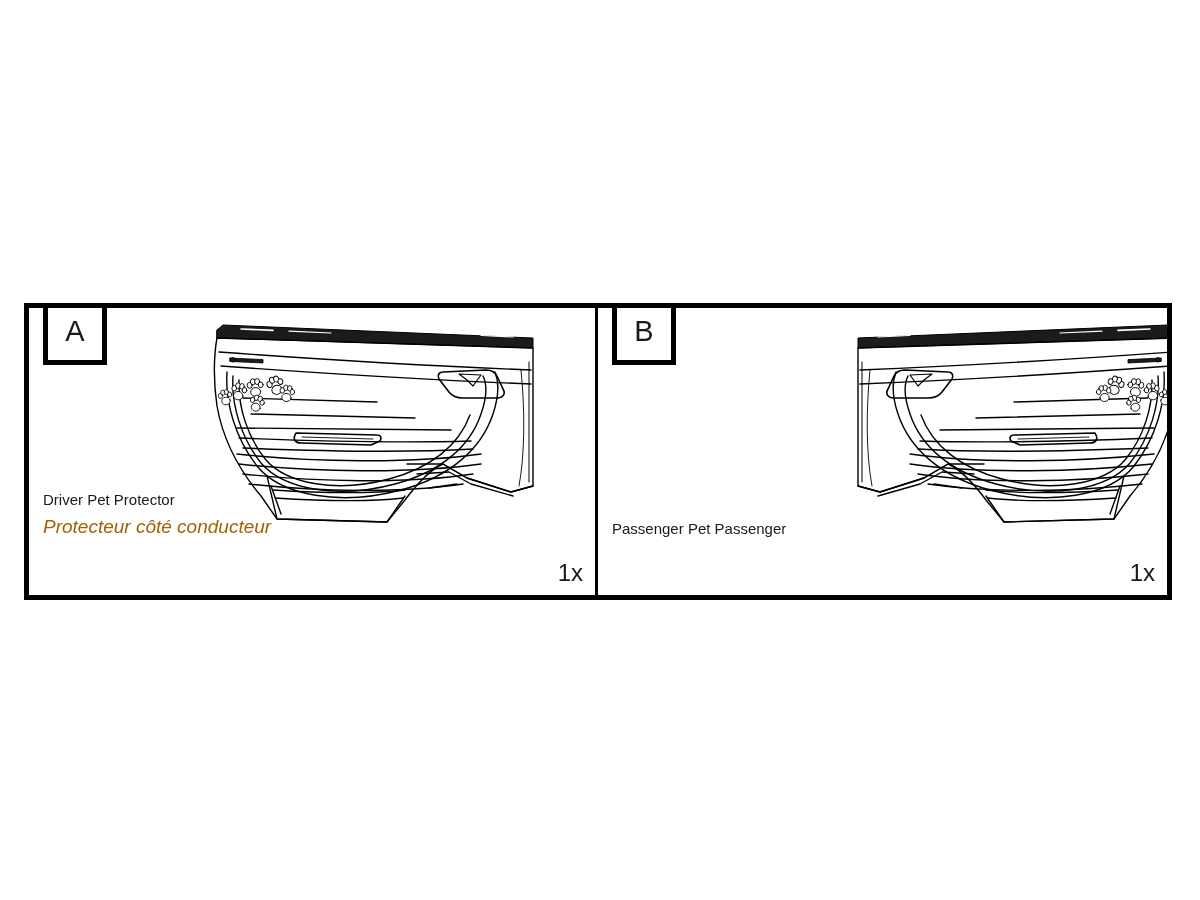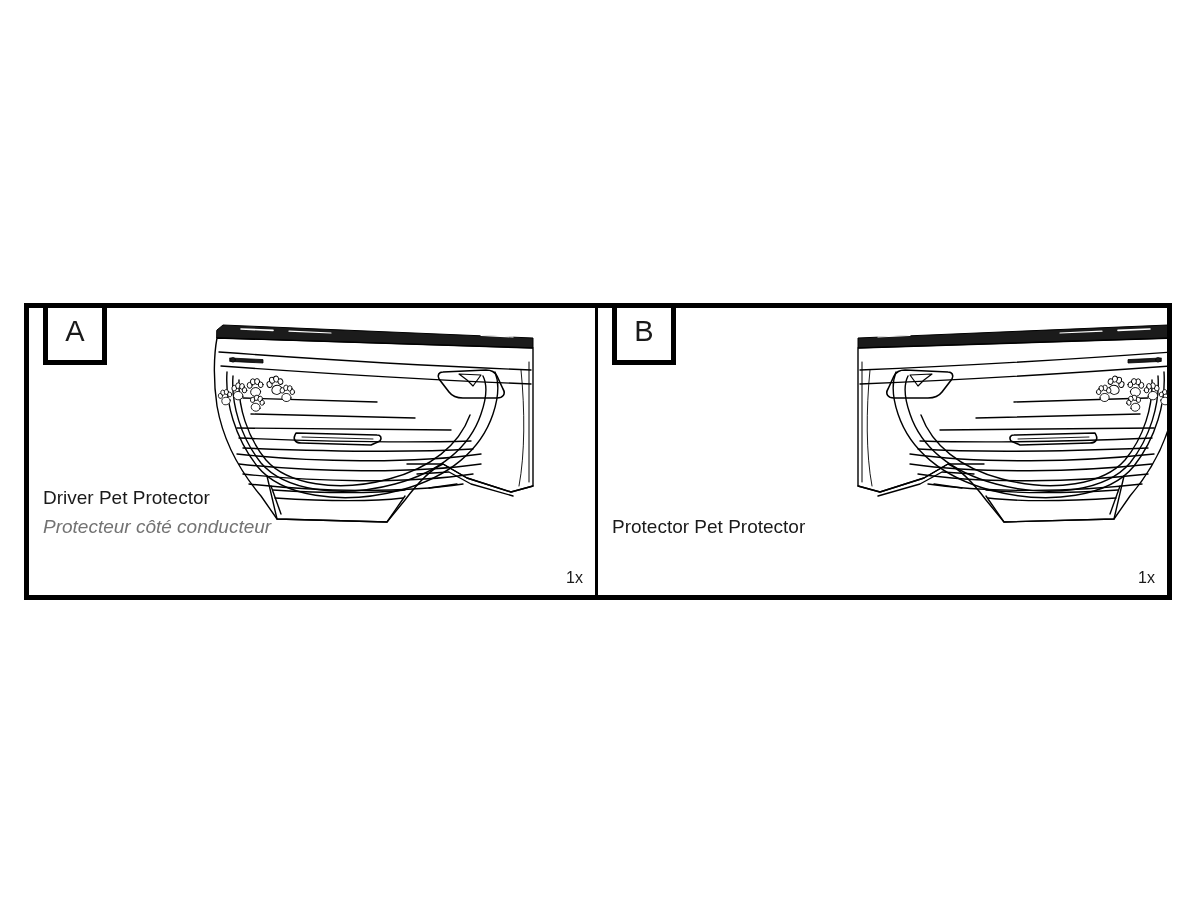--- a/index.html
+++ b/index.html
@@ -62,41 +62,41 @@
   }
 
   
   .caption-block {
     position: absolute;
     left: 14px;
     bottom: 56px;
     z-index: 3;
   }
   .caption-en {
-    font-size: 19px;
+    font-size: 15px;
     color: #1a1a1a;
     white-space: nowrap;
     line-height: 1.32;
   }
   .caption-fr {
     font-size: 19px;
-    color: #737373;
+    color: #a16207;
     font-style: italic;
     white-space: nowrap;
     line-height: 1.32;
     margin-top: 4px;
     text-align: center;
   }
 
   
   .qty {
     position: absolute;
     right: 12px;
     bottom: 8px;
-    font-size: 16px;
+    font-size: 24px;
     color: #1a1a1a;
     z-index: 3;
   }
 
   
   .door-art {
     position: absolute;
     top: 6px;
     width: 380px;
     height: 222px;
@@ -388,19 +388,19 @@
             <ellipse cx="-1.6" cy="-4.4" rx="2.5" ry="3"></ellipse>
             <ellipse cx="2.6" cy="-4.2" rx="2.5" ry="3"></ellipse>
             <ellipse cx="5.8" cy="-0.6" rx="2.4" ry="2.8"></ellipse>
           </g>
         </g>
 
       </svg>
     </div>
 
     <div class="caption-block">
-      <div class="caption-en">Protector Pet Protector</div>
+      <div class="caption-en">Passenger Pet Passenger</div>
     </div>
 
     <div class="qty">1x</div>
   </div>
 
 </div>
 
 </body></html>

